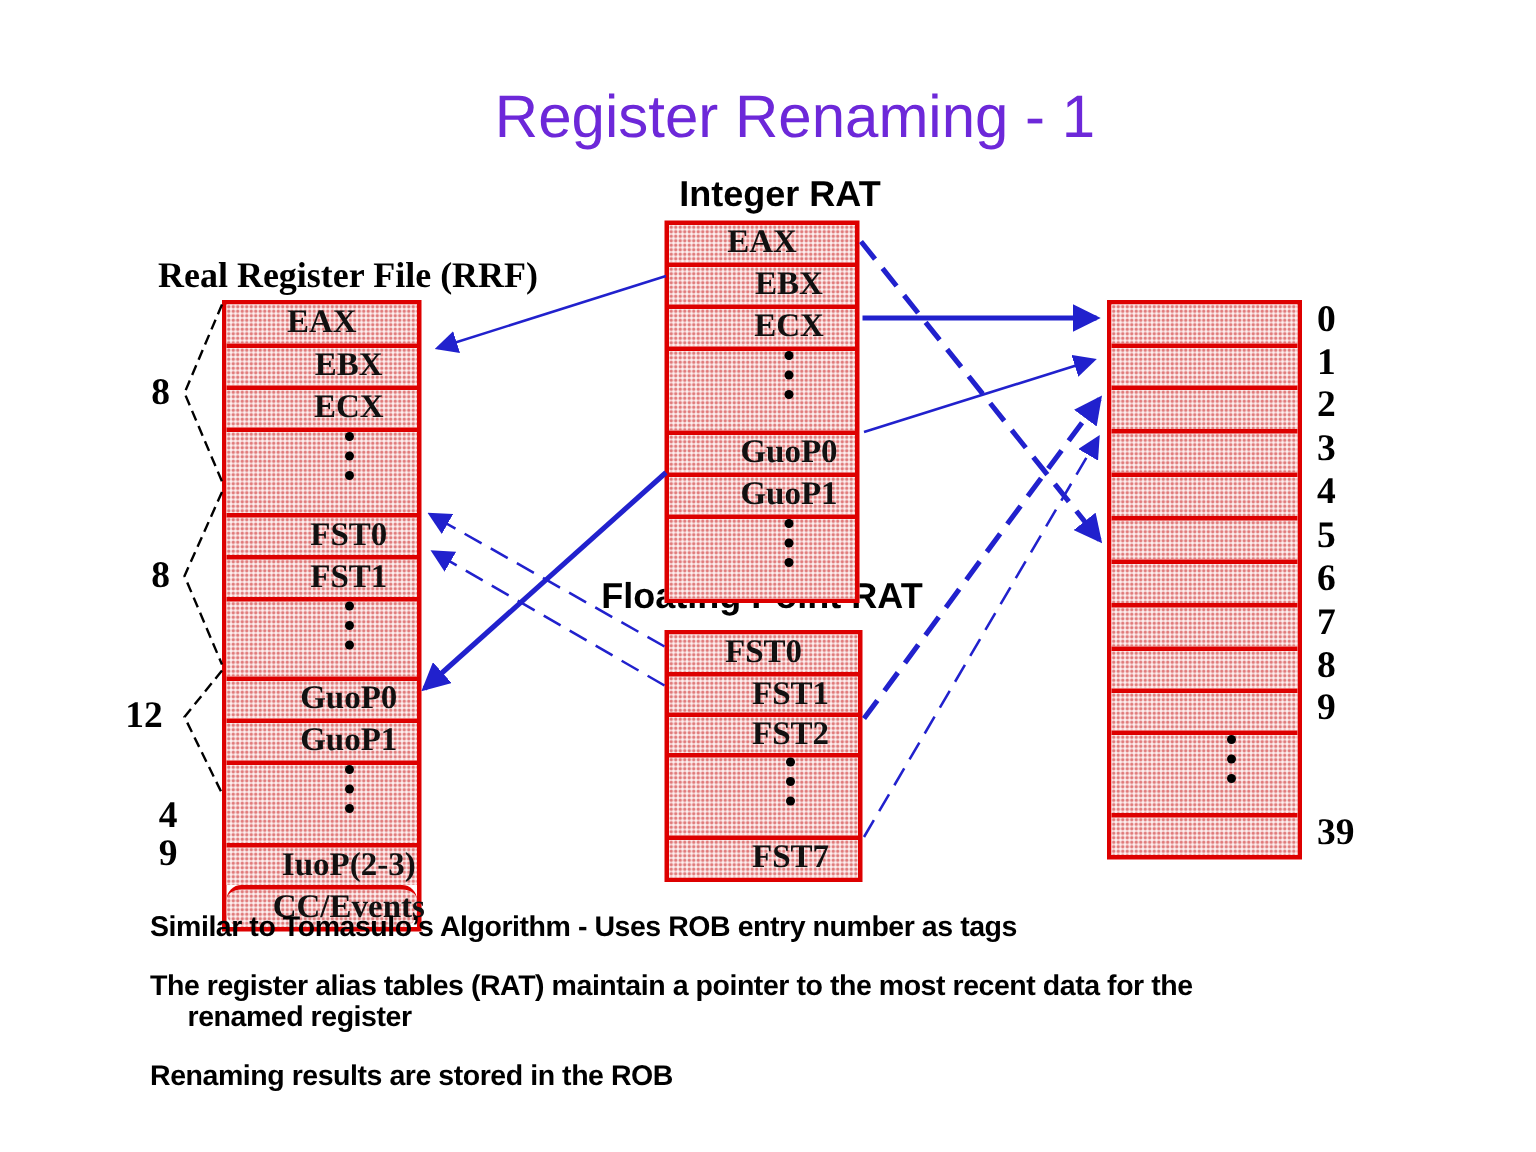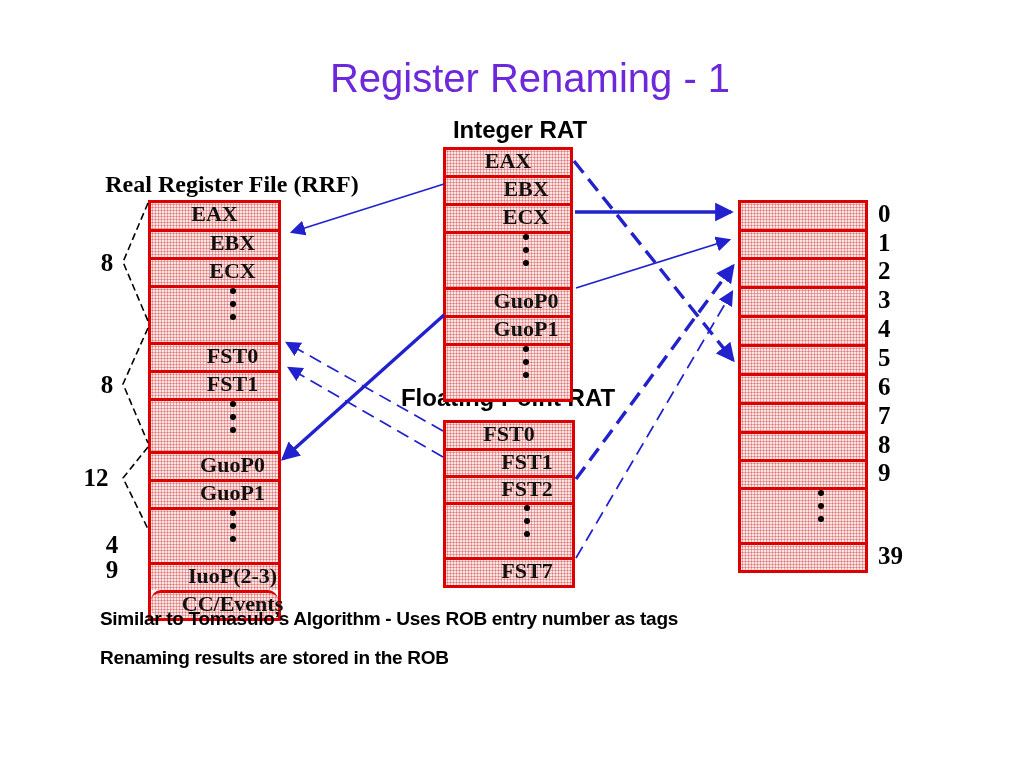--- a/index.html
+++ b/index.html
@@ -237,16 +237,20 @@
         <line x1="576" y1="479" x2="733" y2="266" stroke="#2121cd" stroke-width="3.4" stroke-dasharray="15 8" marker-end="url(#ah-thick)"></line>
         <line x1="576" y1="558" x2="732" y2="292" stroke="#2121cd" stroke-width="1.7" stroke-dasharray="13 7" marker-end="url(#ah-thin)"></line>
       </g>
   </svg>
 
   <div class="notes" id="notes">
       <div class="note">
         <div class="note-line">Similar to Tomasulo’s Algorithm - Uses ROB entry number as tags</div>
       </div>
       <div class="note">
+        <div class="note-line">The register alias tables (RAT) maintain a pointer to the most recent data for the</div>
+        <div class="note-line cont">renamed register</div>
+      </div>
+      <div class="note">
         <div class="note-line">Renaming results are stored in the ROB</div>
       </div>
     </div>
 </div>
 
 </body></html>

